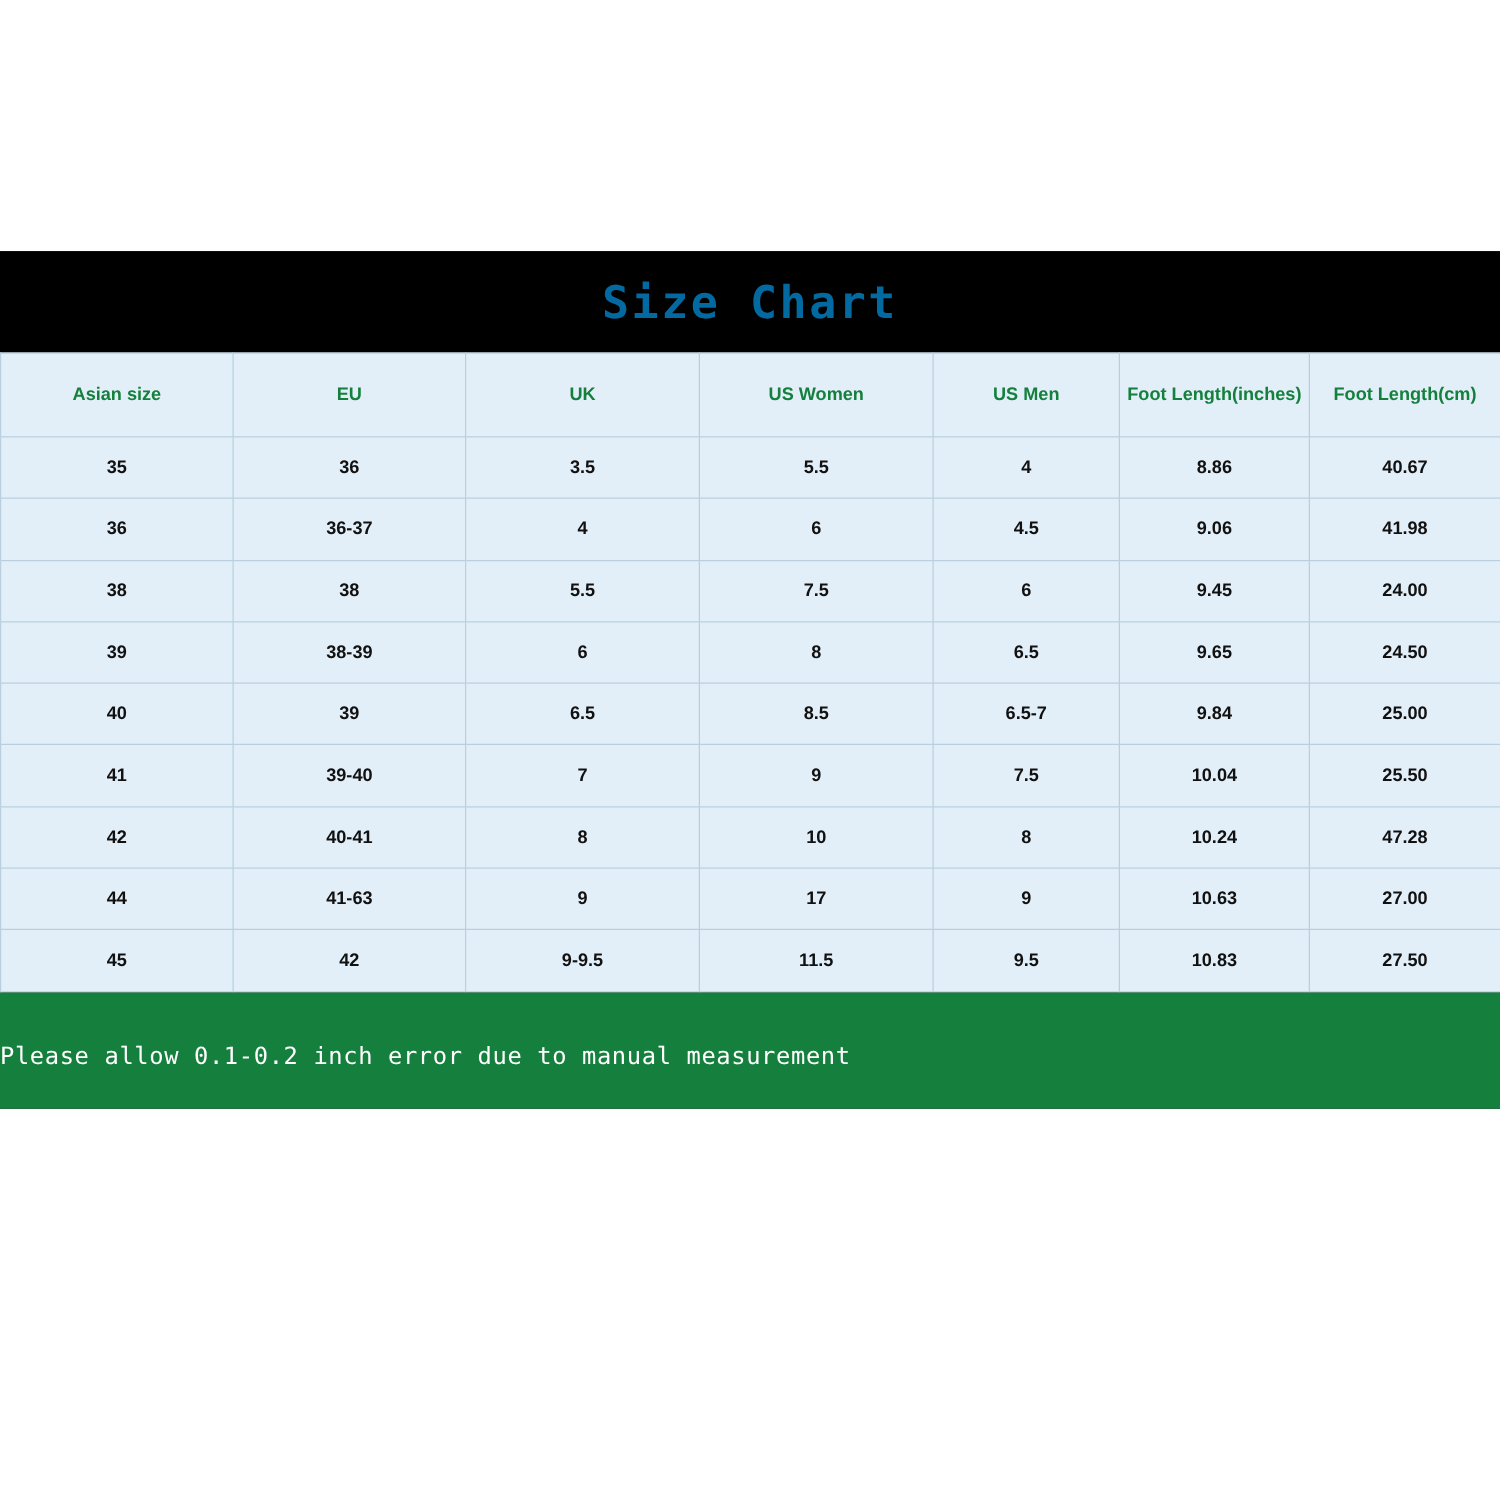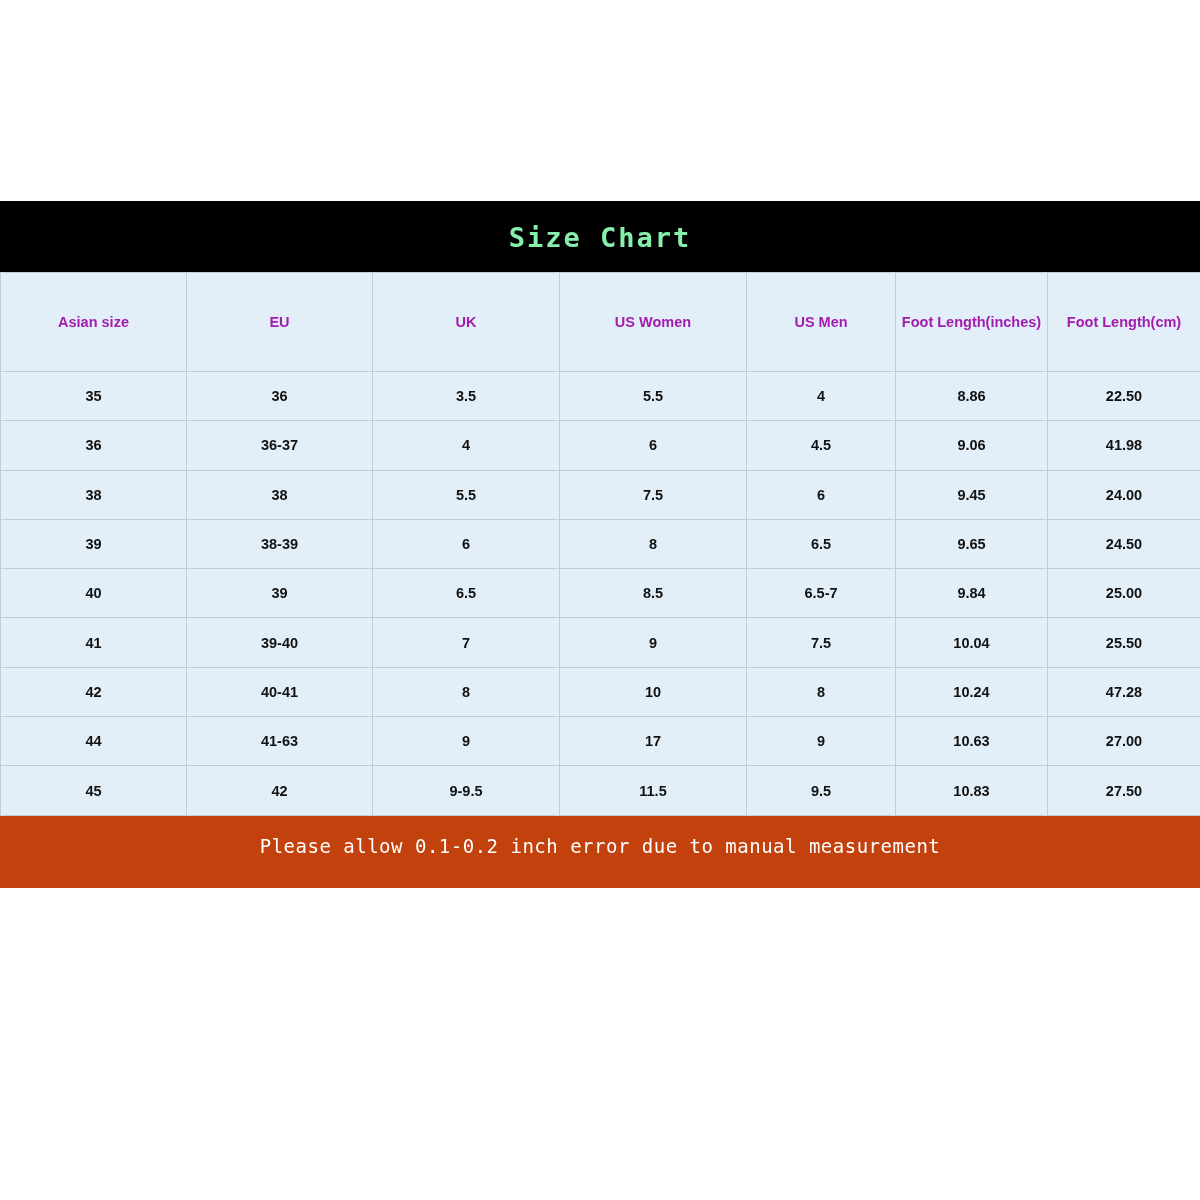--- a/index.html
+++ b/index.html
@@ -18,65 +18,65 @@
     overflow: hidden;
   }
   .chart-wrap {
     position: absolute;
     left: 0;
     top: 201px;
     width: 1200px;
     background: #000000;
   }
   .chart-title {
-    color: #86efac;
+    color: #0369a1;
     font-family: "DejaVu Sans Mono", monospace;
-    font-size: 27px;
+    font-size: 36px;
     font-weight: 700;
     letter-spacing: 2px;
     text-align: center;
     padding: 21px 0 19px 0;
     background: #000000;
   }
   table.size-table {
     border-collapse: collapse;
     width: 1200px;
     table-layout: fixed;
     background: #e8f1f8;
   }
   table.size-table th,
   table.size-table td {
     border: 1px solid #b9cfdf;
     text-align: center;
     vertical-align: middle;
     background: #e3eff8;
   }
   table.size-table th {
-    color: #a21caf;
+    color: #15803d;
     font-size: 14.5px;
     font-weight: 700;
     height: 62px;
     line-height: 1.15;
-    padding: 18px 4px;
+    padding: 2px 4px;
   }
   table.size-table td {
     color: #111111;
     font-size: 14.5px;
     font-weight: 700;
     height: 48.3px;
     padding: 0 4px;
   }
   .footnote {
-    background: #c2410c;
+    background: #15803d;
     color: #ffffff;
     font-family: "DejaVu Sans Mono", monospace;
     font-size: 19px;
     letter-spacing: 0.5px;
-    text-align: center;
-    padding: 19px 0 31px 0;
+    text-align: left;
+    padding: 40px 0 31px 0;
   }
   
   col.c0 { width: 186px; }
   col.c1 { width: 186px; }
   col.c2 { width: 187px; }
   col.c3 { width: 187px; }
   col.c4 { width: 149px; }
   col.c5 { width: 152px; }
   col.c6 { width: 153px; }
 </style>
@@ -110,21 +110,21 @@
         </tr>
       </thead>
       <tbody>
         <tr>
           <td>35</td>
           <td>36</td>
           <td>3.5</td>
           <td>5.5</td>
           <td>4</td>
           <td>8.86</td>
-          <td>22.50</td>
+          <td>40.67</td>
         </tr>
         <tr>
           <td>36</td>
           <td>36-37</td>
           <td>4</td>
           <td>6</td>
           <td>4.5</td>
           <td>9.06</td>
           <td>41.98</td>
         </tr>

